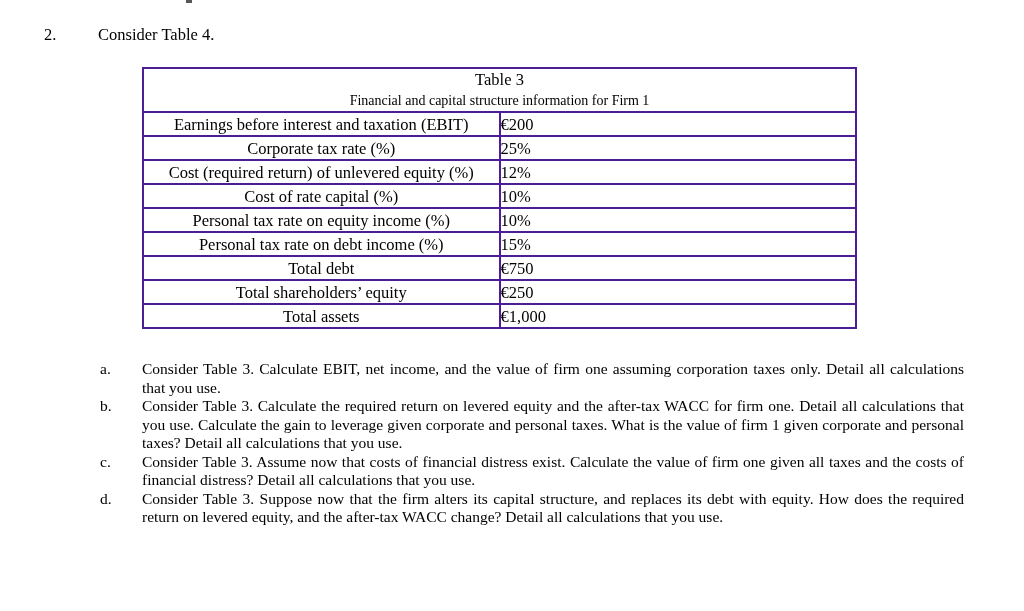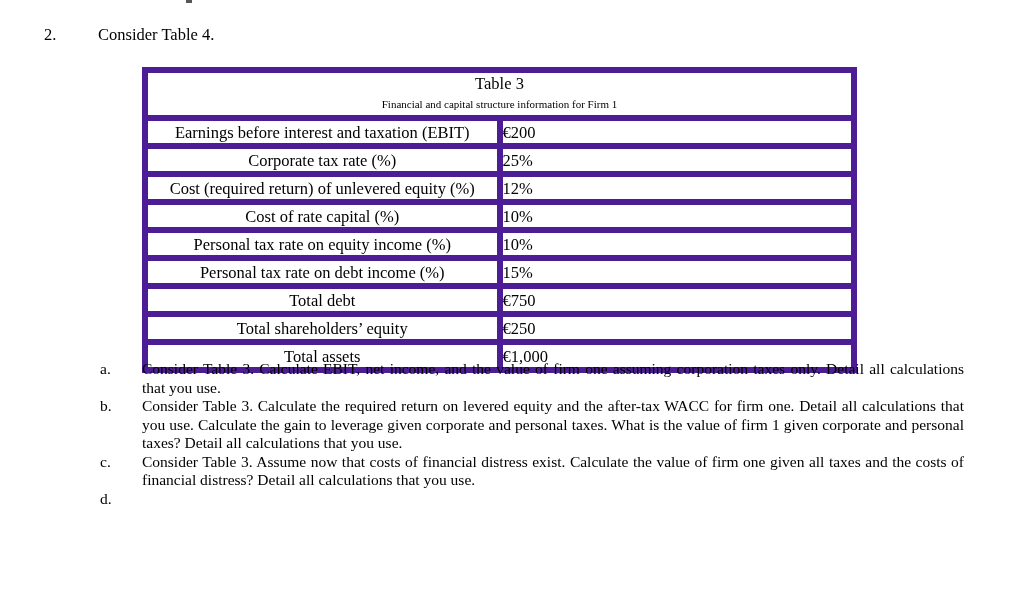--- a/index.html
+++ b/index.html
@@ -59,40 +59,40 @@
     width: 715px;
   }
   table.info-table {
     width: 715px;
     border-collapse: collapse;
     table-layout: fixed;
     border: 1px solid #6f6f6f;
     background: #fff;
   }
   table.info-table td {
-    border: 6px solid #4c1d95;
+    border: 2px solid #4c1d95;
     padding: 0;
     font-size: 16.5px;
     vertical-align: middle;
     height: 22px;
   }
   td.head-cell {
     border-bottom: 1px solid #6f6f6f;
     text-align: center;
     height: 46px;
     padding: 1px 0 2px 0;
   }
   .head-line1 {
     display: block;
     font-size: 16.5px;
     line-height: 21px;
   }
   .head-line2 {
     display: block;
-    font-size: 11px;
+    font-size: 14px;
     line-height: 21px;
     font-family: Liberation Serif, serif;
   }
   td.label-cell {
     width: 438px;
     text-align: center;
     padding-left: 7px;
     line-height: 21px;
   }
   td.value-cell {
@@ -201,15 +201,16 @@
     <div class="item-body">Consider Table 3. Calculate the required return on levered equity and the after-tax WACC for firm one. Detail all calculations that you use. Calculate the gain to leverage given corporate and personal taxes. What is the value of firm 1 given corporate and personal taxes? Detail all calculations that you use.</div>
   </div>
 
   <div class="item">
     <span class="item-marker">c.</span>
     <div class="item-body">Consider Table 3. Assume now that costs of financial distress exist. Calculate the value of firm one given all taxes and the costs of financial distress? Detail all calculations that you use.</div>
   </div>
 
   <div class="item">
     <span class="item-marker">d.</span>
+    <div class="item-body">Consider Table 3. Suppose now that the firm alters its capital structure, and replaces its debt with equity. How does the required return on levered equity, and the after-tax WACC change? Detail all calculations that you use.</div>
   </div>
 
 </div>
 
 </body></html>

